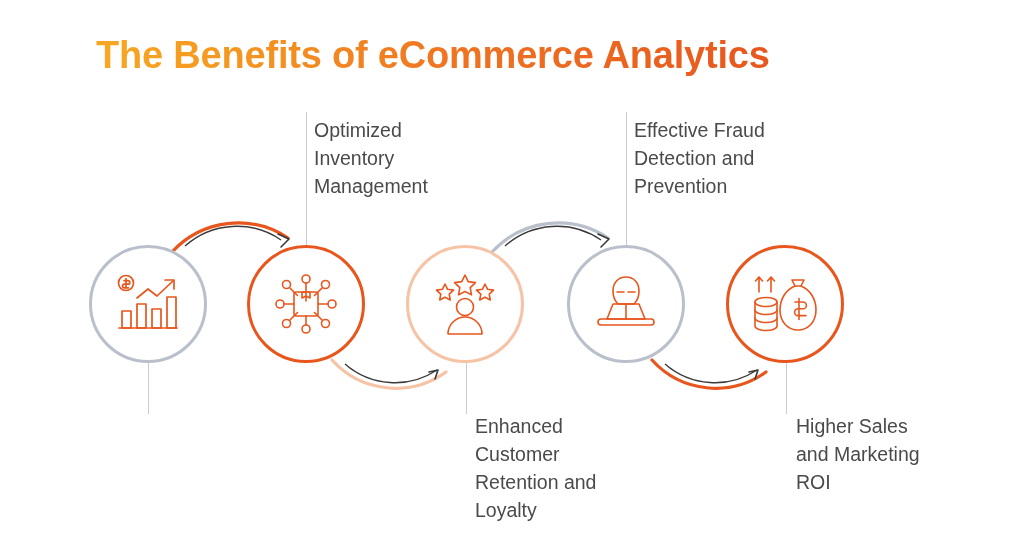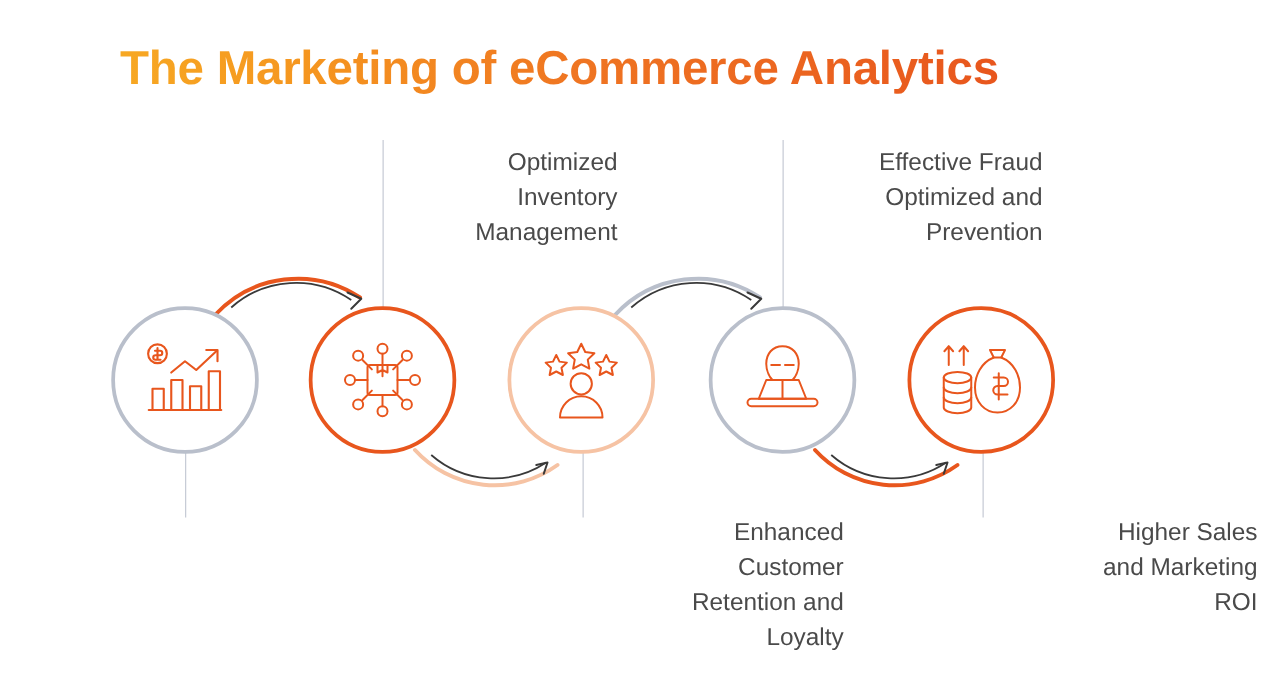--- a/index.html
+++ b/index.html
@@ -69,31 +69,30 @@
     z-index: 1;
   }
 
   
   .label {
     position: absolute;
     font-size: 19.5px;
     line-height: 28px;
     color: #4a4a4a;
     z-index: 4;
-    text-align: right;
   }
   .label-top { }
   .label-bottom { }
 </style>
 </head>
 <body>
 
 <div id="page">
 
-  <div id="title">The Marketing of eCommerce Analytics</div>
+  <div id="title">The Benefits of eCommerce Analytics</div>
 
   <div class="leader" style="left:306px; top:112px; height:150px;"></div>
   <div class="leader" style="left:626px; top:112px; height:152px;"></div>
   <div class="leader" style="left:148px; top:348px; height:66px;"></div>
   <div class="leader" style="left:466px; top:348px; height:66px;"></div>
   <div class="leader" style="left:786px; top:348px; height:66px;"></div>
 
   <svg id="arcs" viewBox="0 0 1024 550">
 
     <g>
@@ -204,21 +203,21 @@
         </g>
       </svg>
     </div>
   </div>
 
   <div class="label label-top" style="left:314px; top:116px; width:180px; white-space:pre-line;">Optimized
 Inventory
 Management</div>
 
   <div class="label label-top" style="left:634px; top:116px; width:200px; white-space:pre-line;">Effective Fraud
-Optimized and
+Detection and
 Prevention</div>
 
 
   <div class="label label-bottom" style="left:796px; top:412px; width:210px; white-space:pre-line;">Higher Sales
 and Marketing
 ROI</div>
 
   <div class="label label-bottom" style="left:475px; top:412px; width:200px; white-space:pre-line;">Enhanced
 Customer
 Retention and

